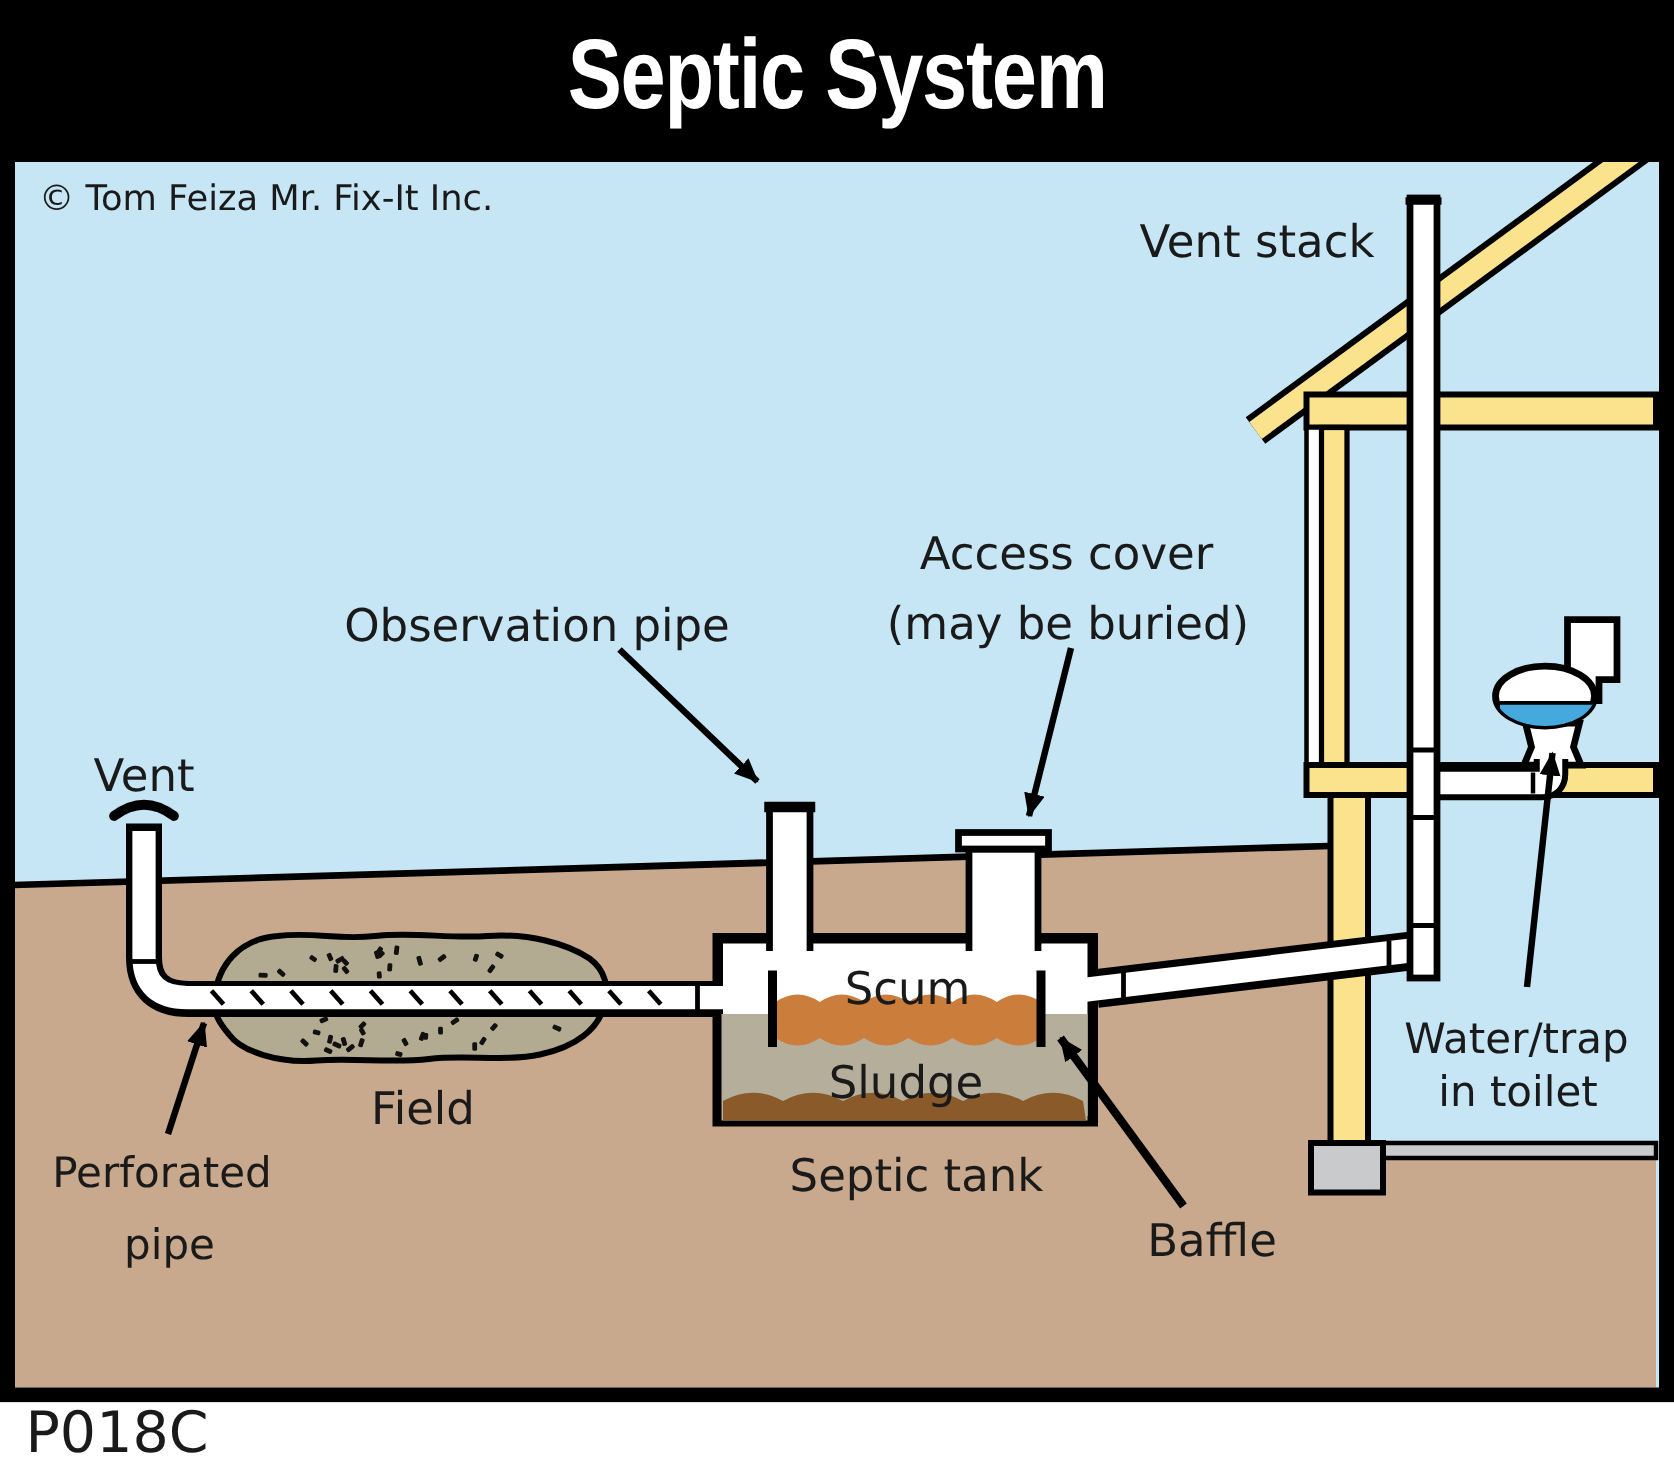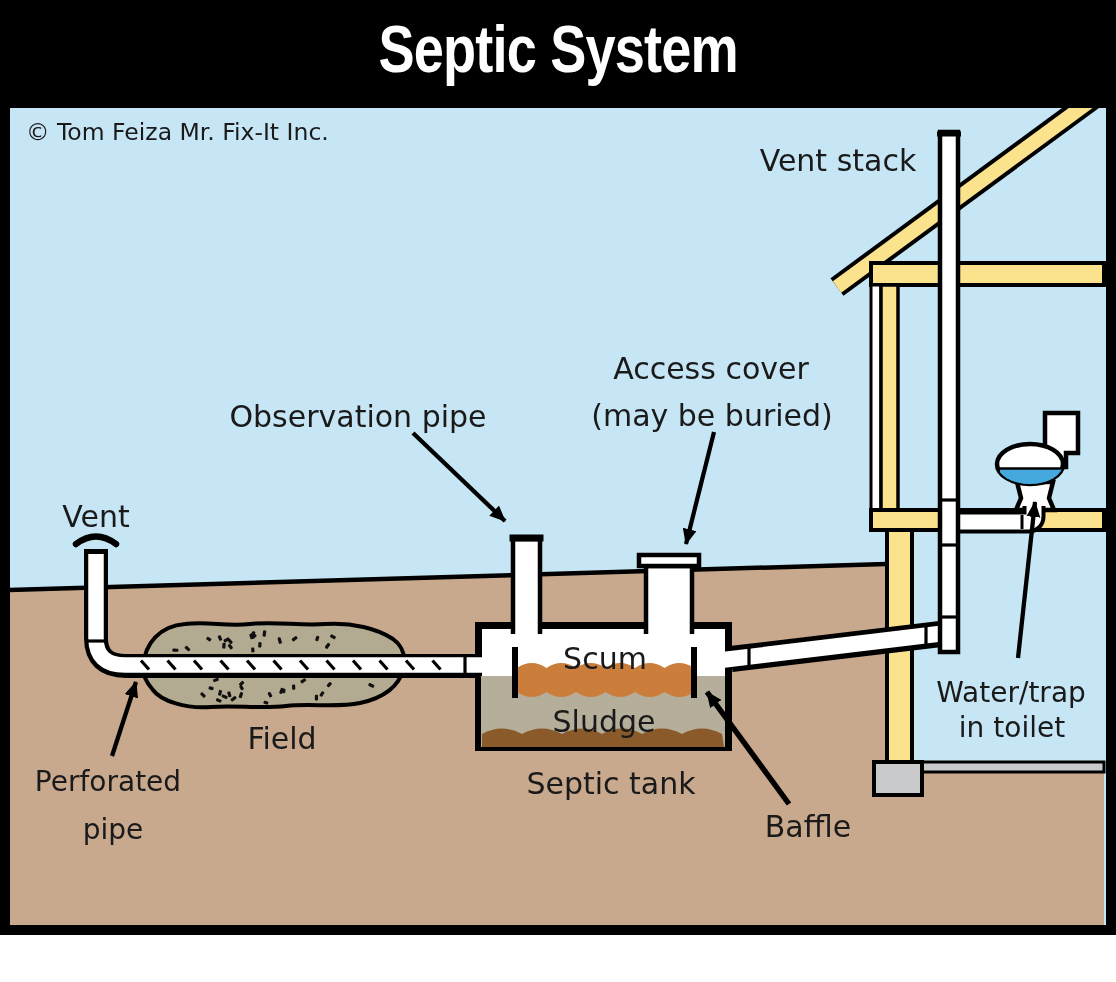--- a/index.html
+++ b/index.html
@@ -188,13 +188,16 @@
     <text class="lbl-sm" x="108" y="693" text-anchor="middle">Perforated</text>
     <text class="lbl-sm" x="113" y="741" text-anchor="middle">pipe</text>
     <text class="lbl" x="611" y="696" text-anchor="middle">Septic tank</text>
     <text class="lbl" x="808" y="739" text-anchor="middle">Baffle</text>
     <text class="lbl-sm" x="1011" y="604" text-anchor="middle">Water/trap</text>
     <text class="lbl-sm" x="1012" y="639" text-anchor="middle">in toilet</text>
 
     <rect x="5" y="5" width="1106" height="827" fill="none" class="ink" stroke-width="10"></rect>
   </svg>
 
+  <div id="footer">
+    <span class="code">P018C</span>
+  </div>
 </div>
 
 </body></html>

